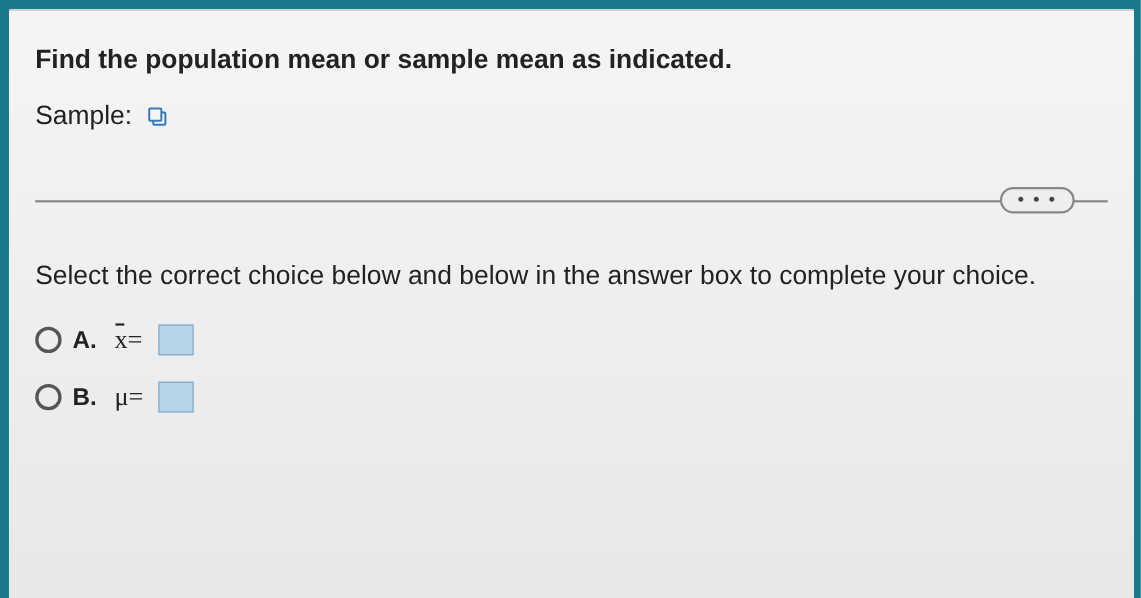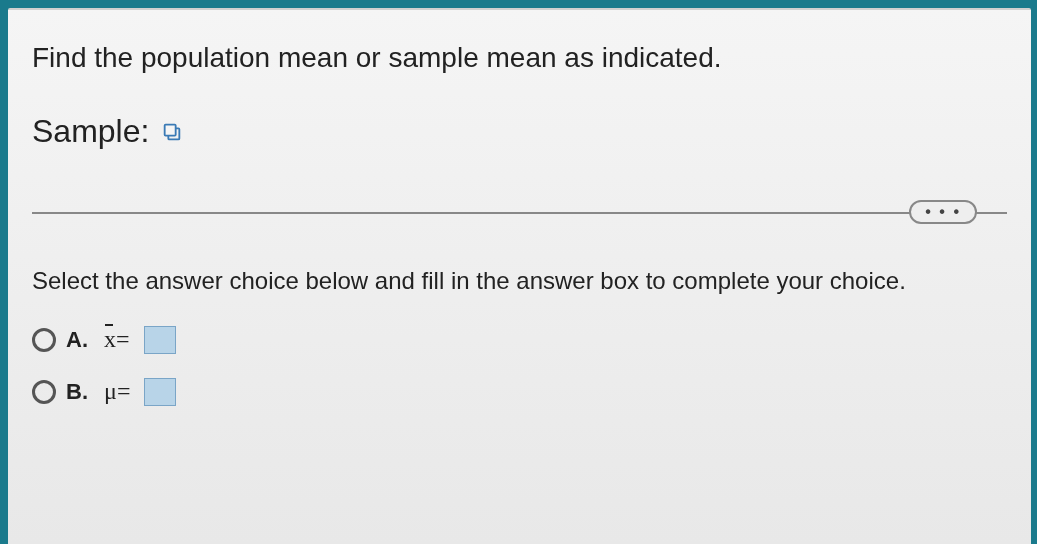--- a/index.html
+++ b/index.html
@@ -17,27 +17,28 @@
     }
     .content-panel {
       background: linear-gradient(to bottom, #f5f5f5 0%, #e8e8e8 100%);
       border-top: 2px solid #d0d0d0;
       width: 100%;
       height: 100%;
       padding: 28px 24px 0 24px;
       border-radius: 2px 2px 0 0;
     }
     .question-text {
-      font-size: 28px;
+      font-size: 24px;
       color: #222;
-      margin-bottom: 36px;
+      margin-bottom: 20px;
       line-height: 1.4;
+      font-weight: bold;
     }
     .sample-line {
-      font-size: 32px;
+      font-size: 24px;
       color: #222;
       display: flex;
       align-items: center;
       gap: 12px;
       margin-bottom: 50px;
     }
     .copy-icon {
       display: inline-flex;
       align-items: center;
       justify-content: center;
@@ -145,21 +146,21 @@
         <rect x="4" y="4" width="12" height="12" rx="1" fill="#f5f5f5"></rect>
       </svg>
     </span>
   </div>
 
   <div class="divider-row">
     <div class="divider-line"></div>
     <div class="ellipsis-pill">• • •</div>
   </div>
 
-  <div class="instruction-text">Select the answer choice below and fill in the answer box to complete your choice.</div>
+  <div class="instruction-text">Select the correct choice below and below in the answer box to complete your choice.</div>
 
   <div class="choice-row">
     <div class="radio-circle"></div>
     <span class="choice-label">A.</span>
     <span class="math-var">
       <span class="xbar">x</span>
       <span>=</span>
     </span>
     <input class="answer-box" type="text" style="">
   </div>

